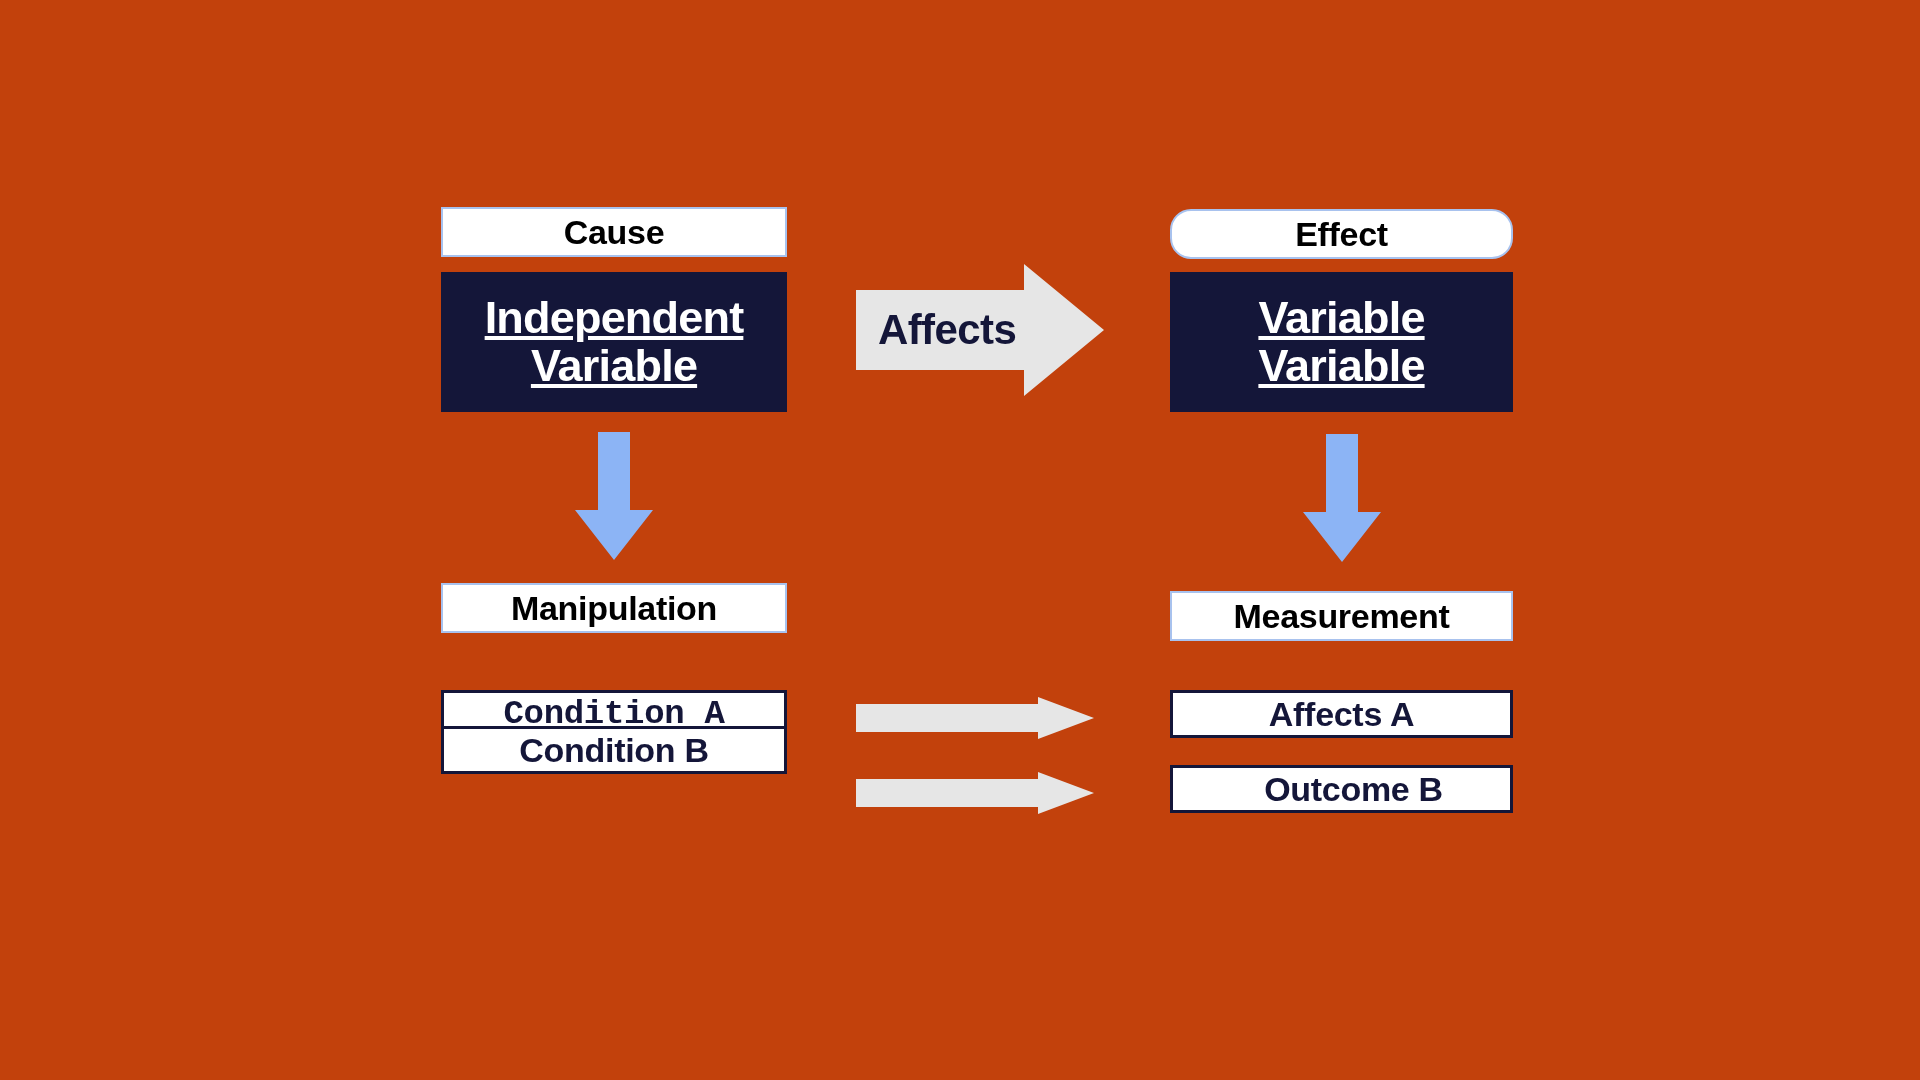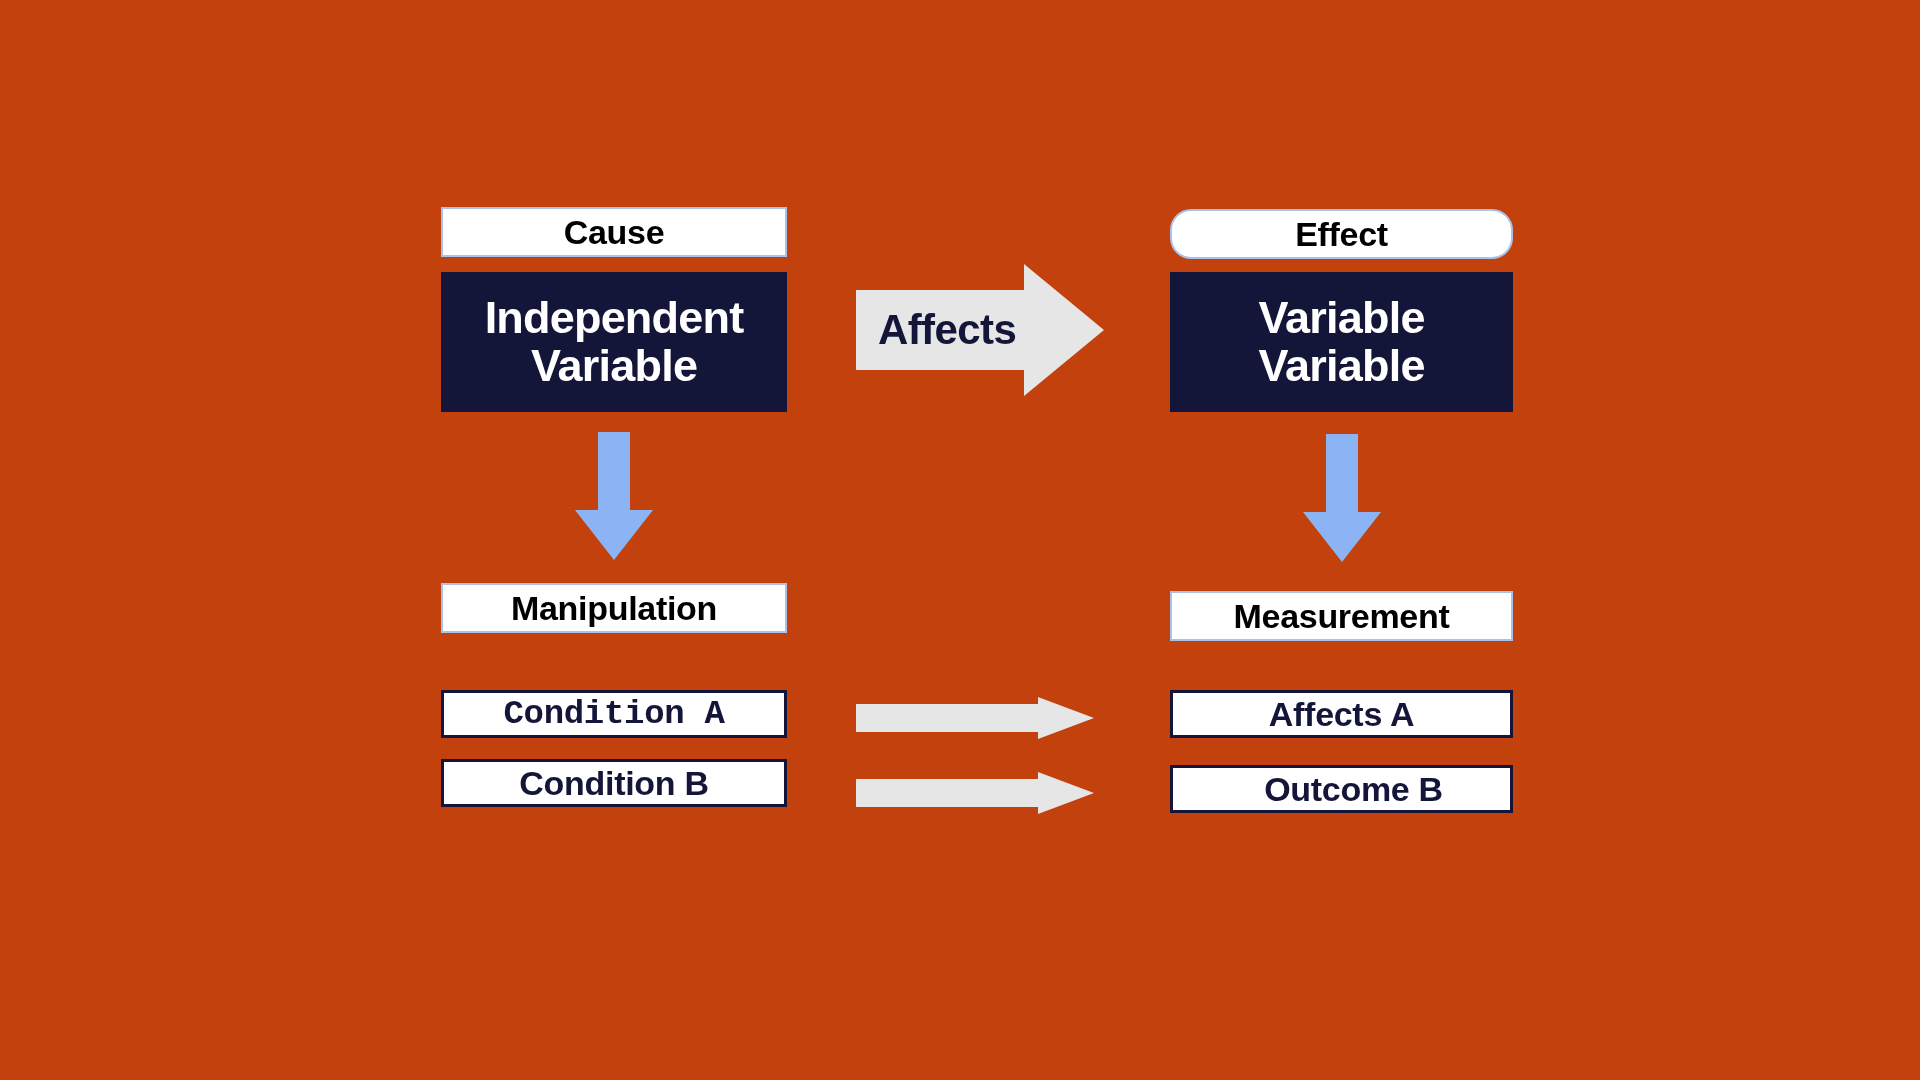--- a/index.html
+++ b/index.html
@@ -38,20 +38,21 @@
     color: #000000;
     font-weight: bold;
   }
 
   
   .box--solid-navy {
     background: #141639;
     border: none;
     color: #ffffff;
     font-weight: bold;
+    text-decoration: underline;
   }
 
   
   .box--outline-navy {
     border: 3px solid #141639;
     color: #141639;
     font-weight: bold;
   }
   .label-md  { font-size: 34px; letter-spacing: -0.3px; }
   .label-lg  { font-size: 45px; letter-spacing: -0.8px; }
@@ -103,21 +104,21 @@
   </div>
 
   <div class="box box--outline-blue label-md" style="left:441px; top:583px; width:346px; height:50px;justify-content:center;">
     <span>Manipulation</span>
   </div>
 
   <div class="box box--outline-navy label-md" style="left:441px; top:690px; width:346px; height:48px;font-family:Liberation Mono, monospace;">
     <span>Condition A</span>
   </div>
 
-  <div class="box box--outline-navy label-md" style="left:441px; top:759px; width:346px; height:48px;align-items:center;">
+  <div class="box box--outline-navy label-md" style="left:441px; top:726px; width:346px; height:48px;align-items:center;">
     <span>Condition B</span>
   </div>
 
   <div class="affects-arrow-wrap" style="left:856px; top:264px; width:248px; height:132px;">
     <svg viewBox="0 0 248 132" preserveAspectRatio="none" style="display:block;width:100%;height:100%;" aria-hidden="true">
       <polygon points="0,26 168,26 168,0 248,66 168,132 168,106 0,106" fill="#e6e6e6"></polygon>
     </svg>
     <span class="affects-label">Affects</span>
   </div>
 

